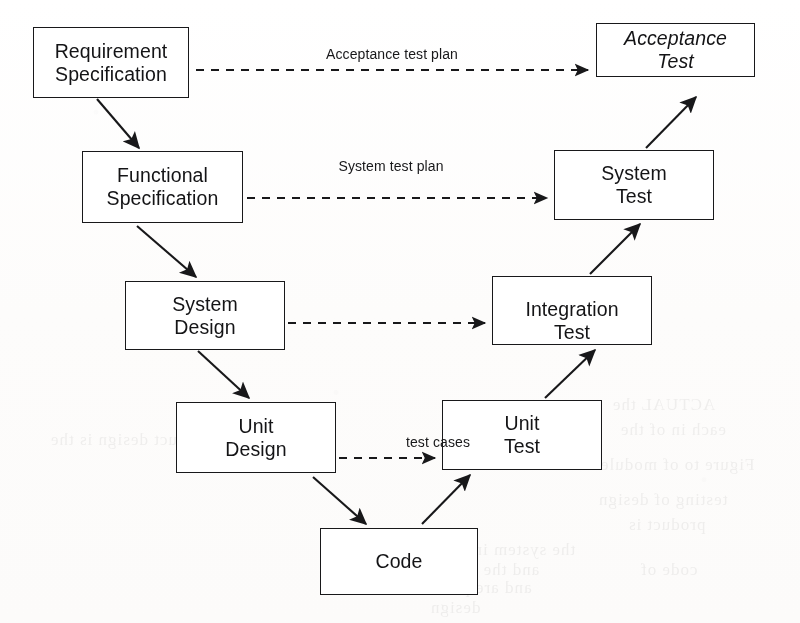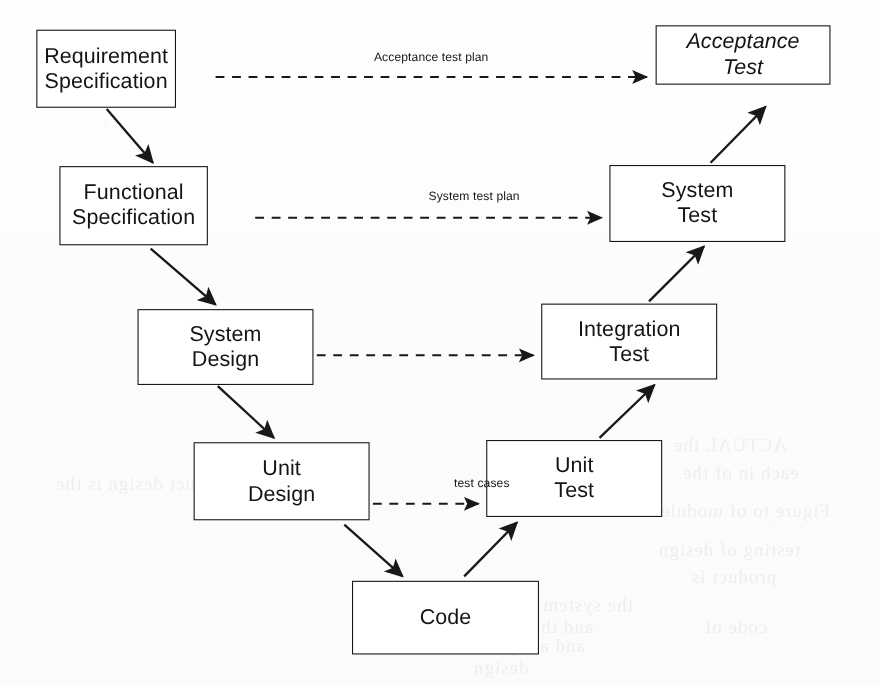--- a/index.html
+++ b/index.html
@@ -57,21 +57,21 @@
     color: #141416;
     font-size: 19.5px;
     line-height: 1.18;
     text-align: center;
     letter-spacing: 0.1px;
   }
   .node .line2 { display: block; }
   .edge-label {
     position: absolute;
     color: #18181a;
-    font-size: 11px;
+    font-size: 14px;
     white-space: nowrap;
     transform: translateX(-50%);
     letter-spacing: 0.1px;
   }
 </style>
 </head>
 <body>
 
 <div id="page">
 
@@ -116,61 +116,61 @@
     </g>
 
     <g stroke="#18181a" stroke-width="2.1" fill="none">
       <line x1="422" y1="524" x2="470" y2="475" marker-end="url(#arrowSolid)"></line>
       <line x1="545" y1="398" x2="595" y2="350" marker-end="url(#arrowSolid)"></line>
       <line x1="590" y1="274" x2="640" y2="224" marker-end="url(#arrowSolid)"></line>
       <line x1="646" y1="148" x2="696" y2="97" marker-end="url(#arrowSolid)"></line>
     </g>
   </svg>
 
-  <div class="node" style="left:33px;  top:27px;  width:127px; height:71px;text-align:center;">
+  <div class="node" style="left:33px;  top:27px;  width:156px; height:71px;text-align:center;">
     <span>Requirement</span>
     <span class="line2">Specification</span>
   </div>
 
-  <div class="node" style="left:54px;  top:151px; width:135px; height:72px;">
+  <div class="node" style="left:82px;  top:151px; width:161px; height:72px;">
     <span>Functional</span>
     <span class="line2">Specification</span>
   </div>
 
   <div class="node" style="left:125px; top:281px; width:160px; height:69px;">
     <span>System</span>
     <span class="line2">Design</span>
   </div>
 
   <div class="node" style="left:176px; top:402px; width:160px; height:71px;">
     <span>Unit</span>
     <span class="line2">Design</span>
   </div>
 
-  <div class="node" style="left:320px; top:528px; width:170px; height:67px;">
+  <div class="node" style="left:320px; top:528px; width:158px; height:67px;">
     <span>Code</span>
   </div>
 
   <div class="node" style="left:442px; top:400px; width:160px; height:70px;">
     <span>Unit</span>
     <span class="line2">Test</span>
   </div>
 
-  <div class="node" style="left:492px; top:276px; width:160px; height:69px;">
+  <div class="node" style="left:492px; top:276px; width:160px; height:69px;justify-content:flex-end;">
     <span>Integration</span>
     <span class="line2">Test</span>
   </div>
 
   <div class="node" style="left:554px; top:150px; width:160px; height:70px;">
     <span>System</span>
     <span class="line2">Test</span>
   </div>
 
   <div class="node" style="left:596px; top:23px;  width:159px; height:54px;font-style:italic;">
     <span>Acceptance</span>
     <span class="line2">Test</span>
   </div>
 
   <div class="edge-label" style="left:392px; top:46px;">Acceptance test plan</div>
-  <div class="edge-label" style="left:391px; top:173px;margin-left:40px;">System test plan</div>
+  <div class="edge-label" style="left:391px; top:158px;">System test plan</div>
   <div class="edge-label" style="left:391px; top:434px;margin-left:47px;">test cases</div>
 
 </div>
 
 </body></html>

